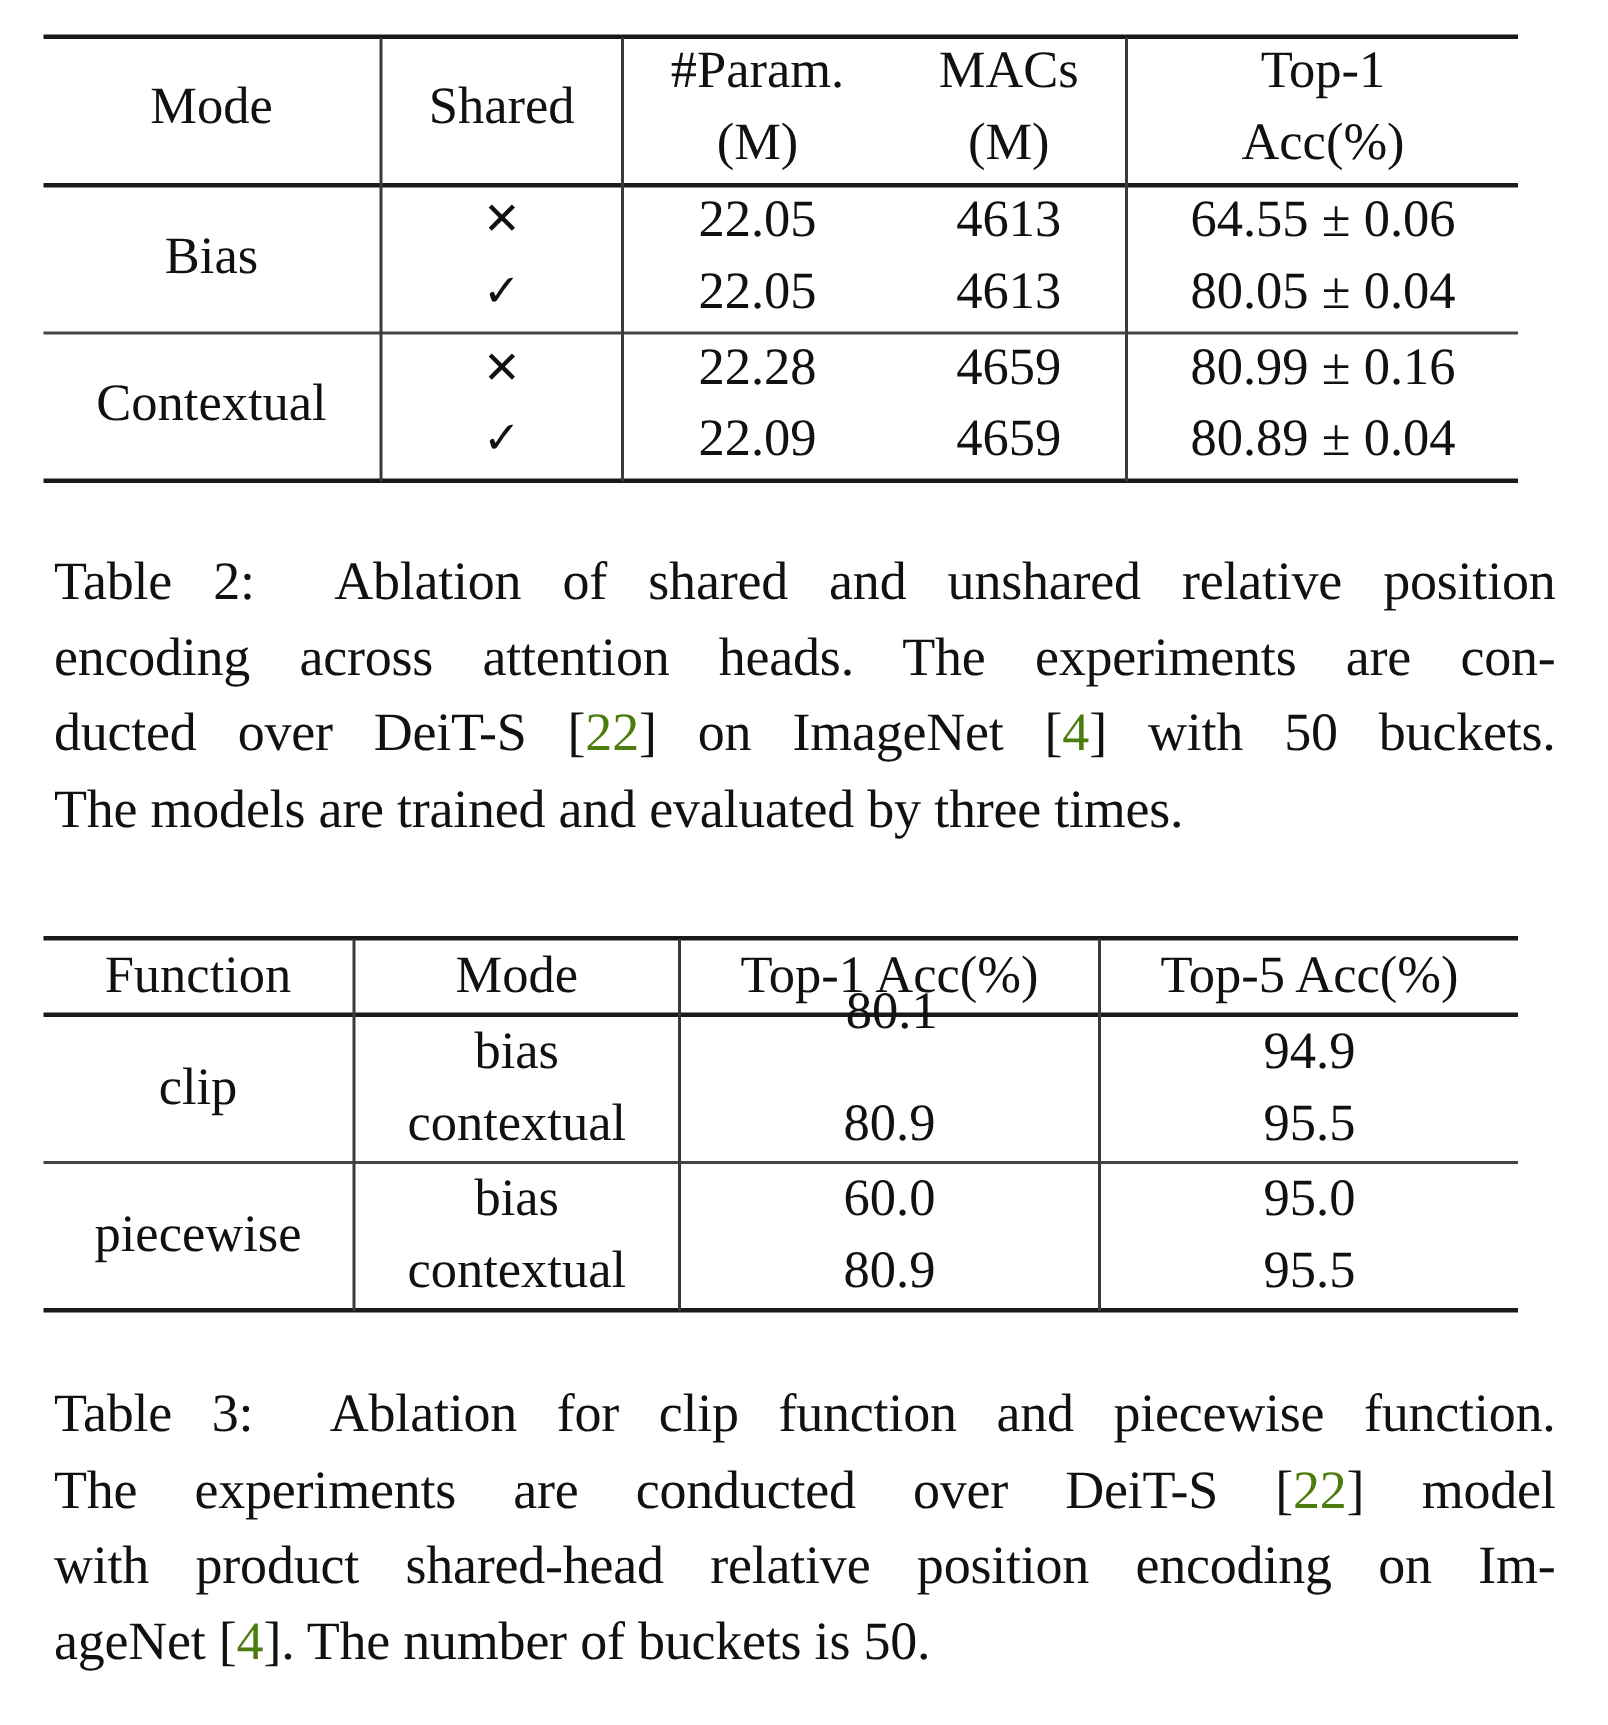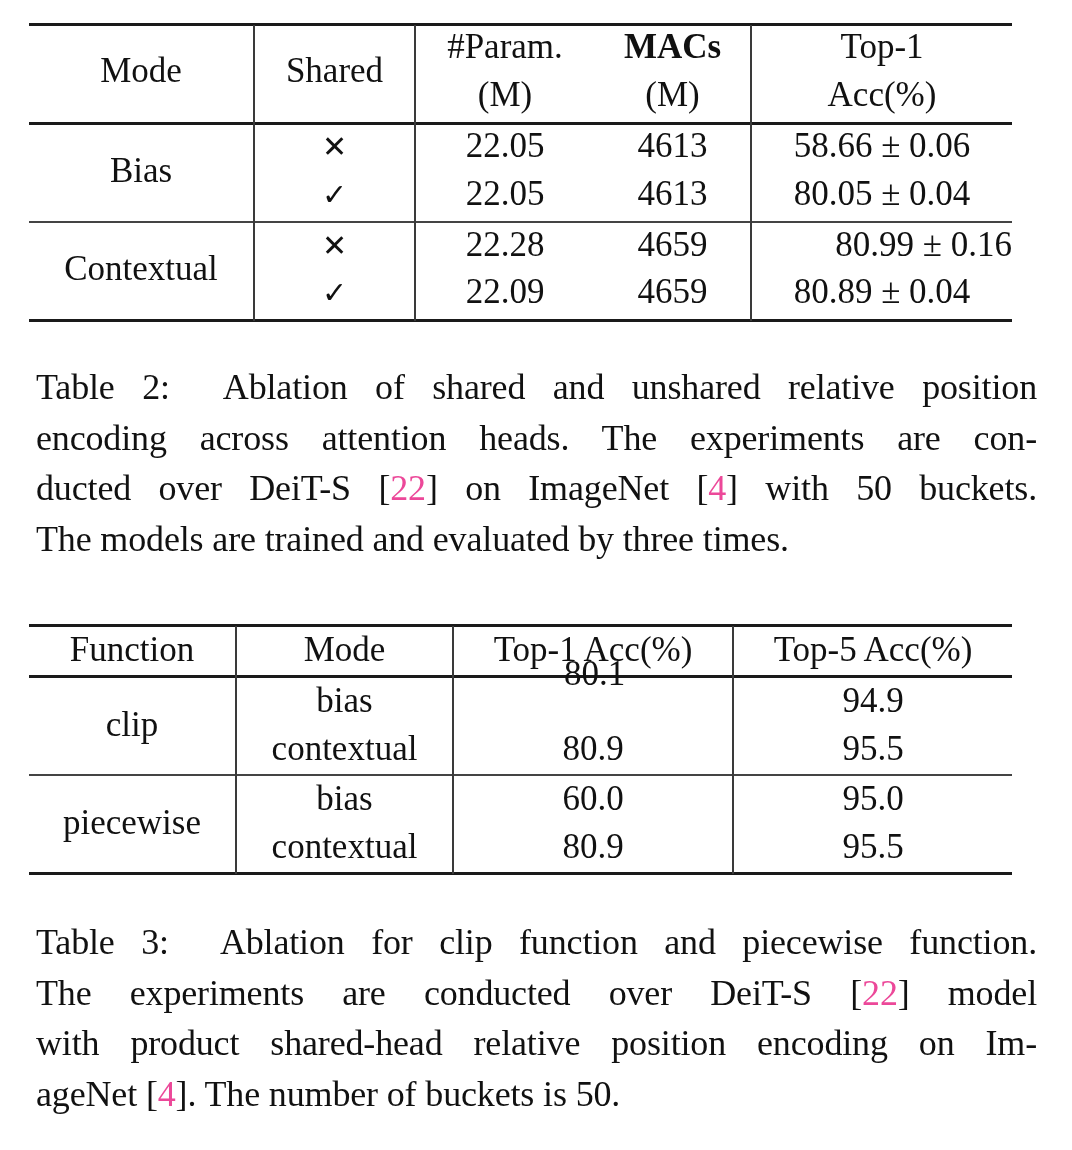--- a/index.html
+++ b/index.html
@@ -11,61 +11,61 @@
     .hrule { position: absolute; background: #1a1a1a; }
     .vrule { position: absolute; background: #3a3a3a; width: 2px; }
     .cell { position: absolute; text-align: center; white-space: nowrap; font-size: 35px; line-height: 48px; }
     .caption {
       position: absolute; left: 36px; width: 1001px;
       font-size: 36px; line-height: 50.5px; text-align: justify;
       text-align-last: left; letter-spacing: -0.15px;
     }
     .caption .line { display: block; white-space: nowrap; }
     .caption .jline { display: block; text-align: justify; text-align-last: justify; white-space: normal; }
-    .cite { color: #ec4899; }
+    .cite { color: #4d7c0f; }
     .sym { font-family: "DejaVu Sans", sans-serif; font-size: 30px; }
   </style>
 </head>
 <body>
 
 <div>
 
   <div class="hrule" style="left:29px; top:23px; width:983px; height:3px;"></div>
   <div class="hrule" style="left:29px; top:122px; width:983px; height:3px;"></div>
   <div class="hrule" style="left:29px; top:221px; width:983px; height:2px; background:#444;"></div>
   <div class="hrule" style="left:29px; top:319px; width:983px; height:3px;"></div>
   <div class="vrule" style="left:253px; top:25px; height:296px;"></div>
   <div class="vrule" style="left:414px; top:25px; height:296px;"></div>
   <div class="vrule" style="left:750px; top:25px; height:296px;"></div>
 
   <div class="cell" style="left:29px; width:224px; top:47px;">Mode</div>
   <div class="cell" style="left:255px; width:159px; top:47px;text-align:center;">Shared</div>
   <div class="cell" style="left:420px; width:170px; top:23px;">#Param.</div>
   <div class="cell" style="left:420px; width:170px; top:71px;">(M)</div>
-  <div class="cell" style="left:590px; width:165px; top:23px;font-weight:bold;">MACs</div>
+  <div class="cell" style="left:590px; width:165px; top:23px;">MACs</div>
   <div class="cell" style="left:590px; width:165px; top:71px;">(M)</div>
   <div class="cell" style="left:752px; width:260px; top:23px;">Top-1</div>
   <div class="cell" style="left:752px; width:260px; top:71px;">Acc(%)</div>
 
   <div class="cell" style="left:29px; width:224px; top:147px;">Bias</div>
   <div class="cell sym" style="left:255px; width:159px; top:123px;">✕</div>
   <div class="cell" style="left:420px; width:170px; top:122px;">22.05</div>
   <div class="cell" style="left:590px; width:165px; top:122px;">4613</div>
-  <div class="cell" style="left:752px; width:260px; top:122px;">58.66 ± 0.06</div>
+  <div class="cell" style="left:752px; width:260px; top:122px;">64.55 ± 0.06</div>
 
   <div class="cell sym" style="left:255px; width:159px; top:171px;">✓</div>
   <div class="cell" style="left:420px; width:170px; top:170px;">22.05</div>
   <div class="cell" style="left:590px; width:165px; top:170px;">4613</div>
   <div class="cell" style="left:752px; width:260px; top:170px;">80.05 ± 0.04</div>
 
   <div class="cell" style="left:29px; width:224px; top:245px;">Contextual</div>
   <div class="cell sym" style="left:255px; width:159px; top:222px;">✕</div>
   <div class="cell" style="left:420px; width:170px; top:221px;">22.28</div>
   <div class="cell" style="left:590px; width:165px; top:221px;">4659</div>
-  <div class="cell" style="left:752px; width:260px; top:221px;text-align:right;">80.99 ± 0.16</div>
+  <div class="cell" style="left:752px; width:260px; top:221px;">80.99 ± 0.16</div>
 
   <div class="cell sym" style="left:255px; width:159px; top:269px;">✓</div>
   <div class="cell" style="left:420px; width:170px; top:268px;">22.09</div>
   <div class="cell" style="left:590px; width:165px; top:268px;">4659</div>
   <div class="cell" style="left:752px; width:260px; top:268px;">80.89 ± 0.04</div>
 </div>
 
 <div class="caption" style="top:362px;">
   <span class="jline"><span>Table 2:</span>&nbsp; <span>Ablation of shared and unshared relative position</span></span>
   <span class="jline">encoding across attention heads. The experiments are con-</span>

